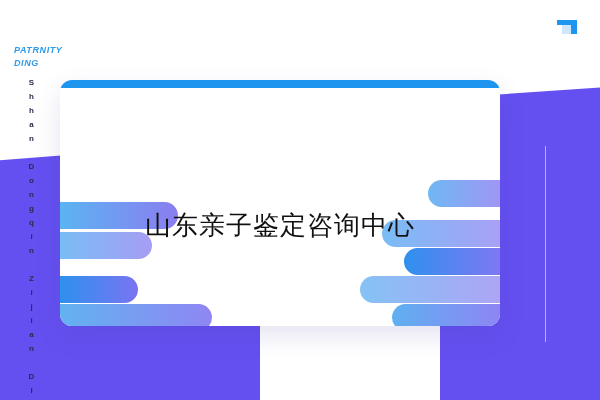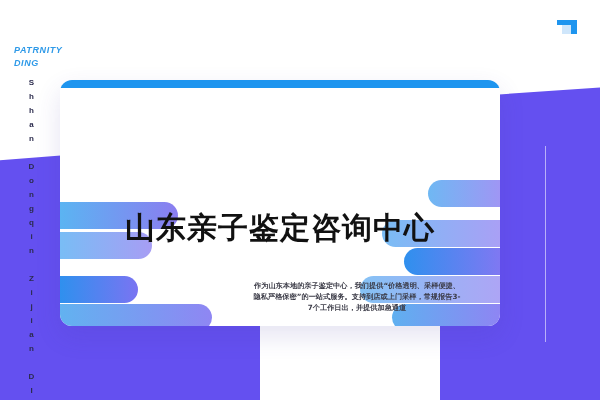--- a/index.html
+++ b/index.html
@@ -51,21 +51,21 @@
   .vert-text{
     position:absolute;left:27px;top:78px;
     writing-mode:vertical-rl;text-orientation:upright;
     font-size:8px;font-weight:bold;letter-spacing:5px;
     color:#2b2b4d;white-space:pre;
   }
   .logo-mark{position:absolute;right:23px;top:20px;width:20px;height:14px;}
 
   .title{
     position:absolute;left:0;right:0;top:128px;text-align:center;
-    font-size:30px;font-weight:bold;color:#111111;letter-spacing:1px;
+    font-size:26px;font-weight:normal;color:#111111;letter-spacing:1px;
     font-family:"DejaVu Sans","Liberation Sans",sans-serif;
     z-index:6;
   }
   .body-copy{
     position:absolute;left:181px;width:232px;top:200px;
     text-align:center;font-size:7.2px;line-height:11px;
     font-weight:bold;color:#3a3a46;z-index:6;
     font-family:"DejaVu Sans","Liberation Sans",sans-serif;
   }
   .body-copy .ln{display:block;}
@@ -104,20 +104,15 @@
         <div class="pill l" style="top: 224px; width: 152px; left: 0px; background: linear-gradient(90deg, rgb(98, 178, 240), rgb(143, 134, 243));"></div>
         <div class="pill r" style="top: 100px; width: 72px; right: 0px; background: linear-gradient(90deg, rgb(111, 184, 243), rgb(159, 150, 244));"></div>
         <div class="pill r" style="top: 140px; width: 118px; right: 0px; background: linear-gradient(90deg, rgb(121, 189, 245), rgb(169, 160, 245));"></div>
         <div class="pill r" style="top: 168px; width: 96px; right: 0px; background: linear-gradient(90deg, rgb(47, 144, 238), rgb(127, 120, 242));"></div>
         <div class="pill r" style="top: 196px; width: 140px; right: 0px; background: linear-gradient(90deg, rgb(133, 194, 245), rgb(173, 165, 245));"></div>
         <div class="pill r" style="top: 224px; width: 108px; right: 0px; background: linear-gradient(90deg, rgb(95, 176, 240), rgb(142, 133, 243));"></div>
       </div>
 
     <div class="title">山东亲子鉴定咨询中心</div>
 
-    <div class="body-copy" id="body-copy">
-        <span class="ln">作为山东本地的亲子鉴定中心，我们提供“价格透明、采样便捷、</span>
-        <span class="ln">隐私严格保密”的一站式服务。支持到店或上门采样，常规报告3-</span>
-        <span class="ln">7个工作日出，并提供加急通道</span>
-      </div>
   </div>
 
 </div>
 
 </body></html>

